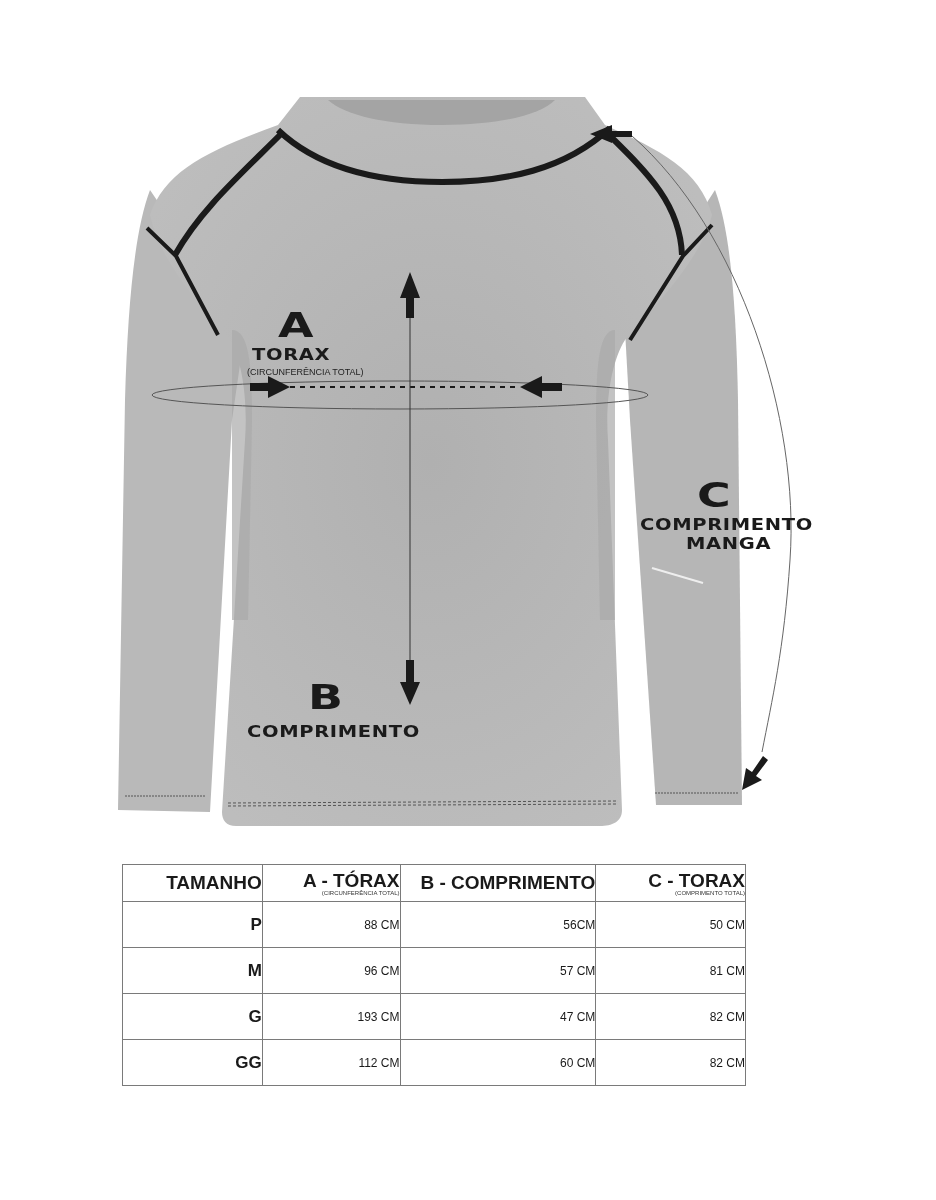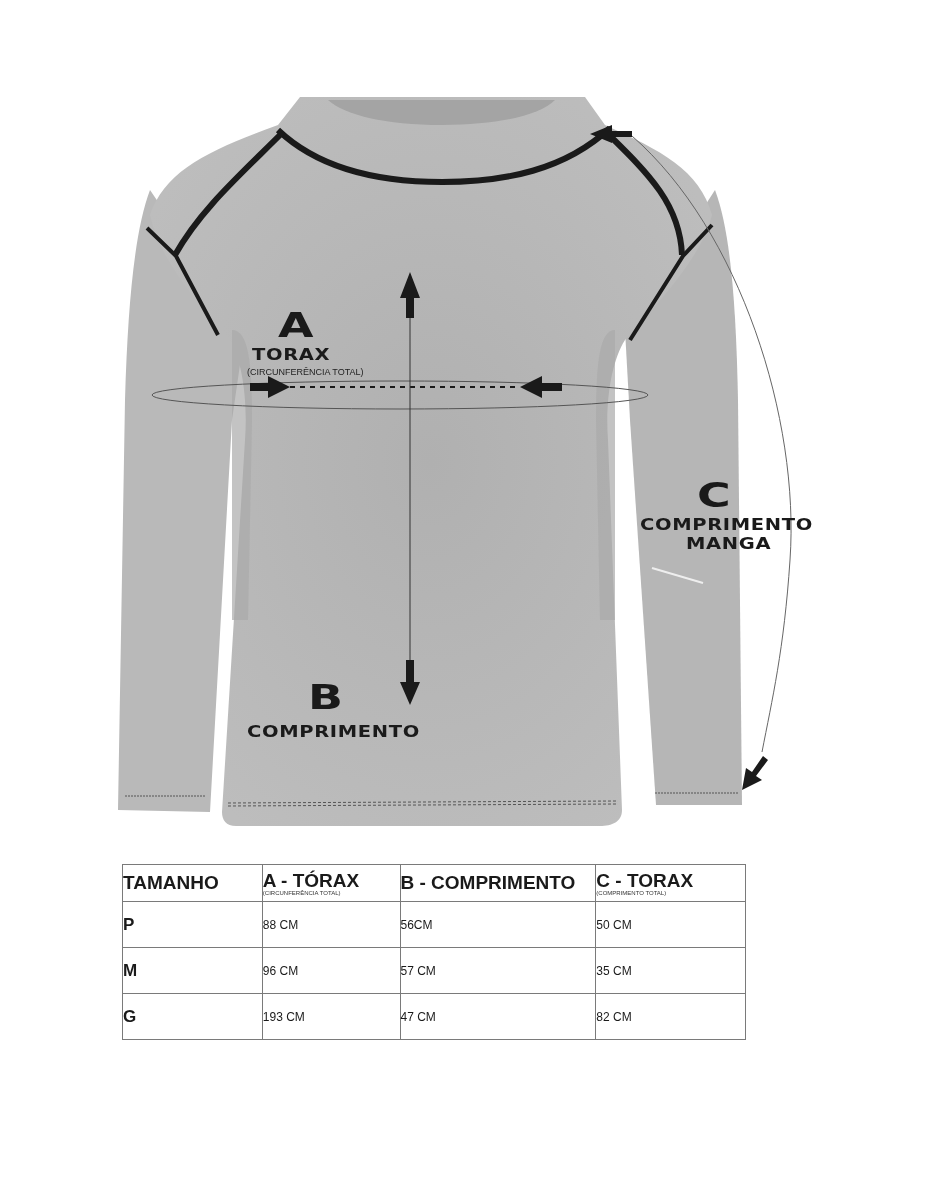--- a/index.html
+++ b/index.html
@@ -3,21 +3,21 @@
 <meta charset="utf-8">
 <style>
   html, body { margin:0; padding:0; background:#ffffff; }
   body { width:936px; height:1200px; position:relative; overflow:hidden; font-family:"Liberation Sans", sans-serif; }
   #figure { position:absolute; left:0; top:0; width:936px; height:850px; }
   .lbl { position:absolute; color:#1a1a1a; font-family:"DejaVu Sans", sans-serif; font-weight:bold; line-height:1; white-space:nowrap; }
   .big { font-size:34px; letter-spacing:1px; transform:scaleX(1.35); transform-origin:left top; }
   .mid { font-size:15px; letter-spacing:0.5px; transform:scaleX(1.3); transform-origin:left top; }
   .small { position:absolute; font-family:"Liberation Sans", sans-serif; font-size:9px; color:#222; white-space:nowrap; }
   table { position:absolute; left:122px; top:864px; border-collapse:collapse; width:624px; }
-  td, th { border:1.5px solid #7a7a7a; text-align:left; vertical-align:middle; font-family:"Liberation Sans", sans-serif; color:#1a1a1a; padding:0; }
+  td, th { border:1.5px solid #7a7a7a; text-align:right; vertical-align:middle; font-family:"Liberation Sans", sans-serif; color:#1a1a1a; padding:0; }
   th { height:36px; font-size:19px; font-weight:bold; }
   th .sub { display:block; font-size:6px; font-weight:normal; margin-top:-2px; color:#333; }
   td { height:45px; font-size:12px; }
   td.size { font-weight:bold; font-size:17px; }
   col.c1 { width:140px; } col.c2 { width:138px; } col.c3 { width:196px; } col.c4 { width:150px; }
 </style>
 </head>
 <body>
 
 <div id="figure">
@@ -99,22 +99,28 @@
   <tr>
     <td class="size">P</td>
     <td>88 CM</td>
     <td>56CM</td>
     <td>50 CM</td>
   </tr>
   <tr>
     <td class="size">M</td>
     <td>96 CM</td>
     <td>57 CM</td>
-    <td>35 CM</td>
+    <td>81 CM</td>
   </tr>
   <tr>
     <td class="size">G</td>
     <td>193 CM</td>
     <td>47 CM</td>
     <td>82 CM</td>
   </tr>
+  <tr>
+    <td class="size">GG</td>
+    <td>112 CM</td>
+    <td>60 CM</td>
+    <td>82 CM</td>
+  </tr>
 </tbody>
   </table>
 
 </body></html>

